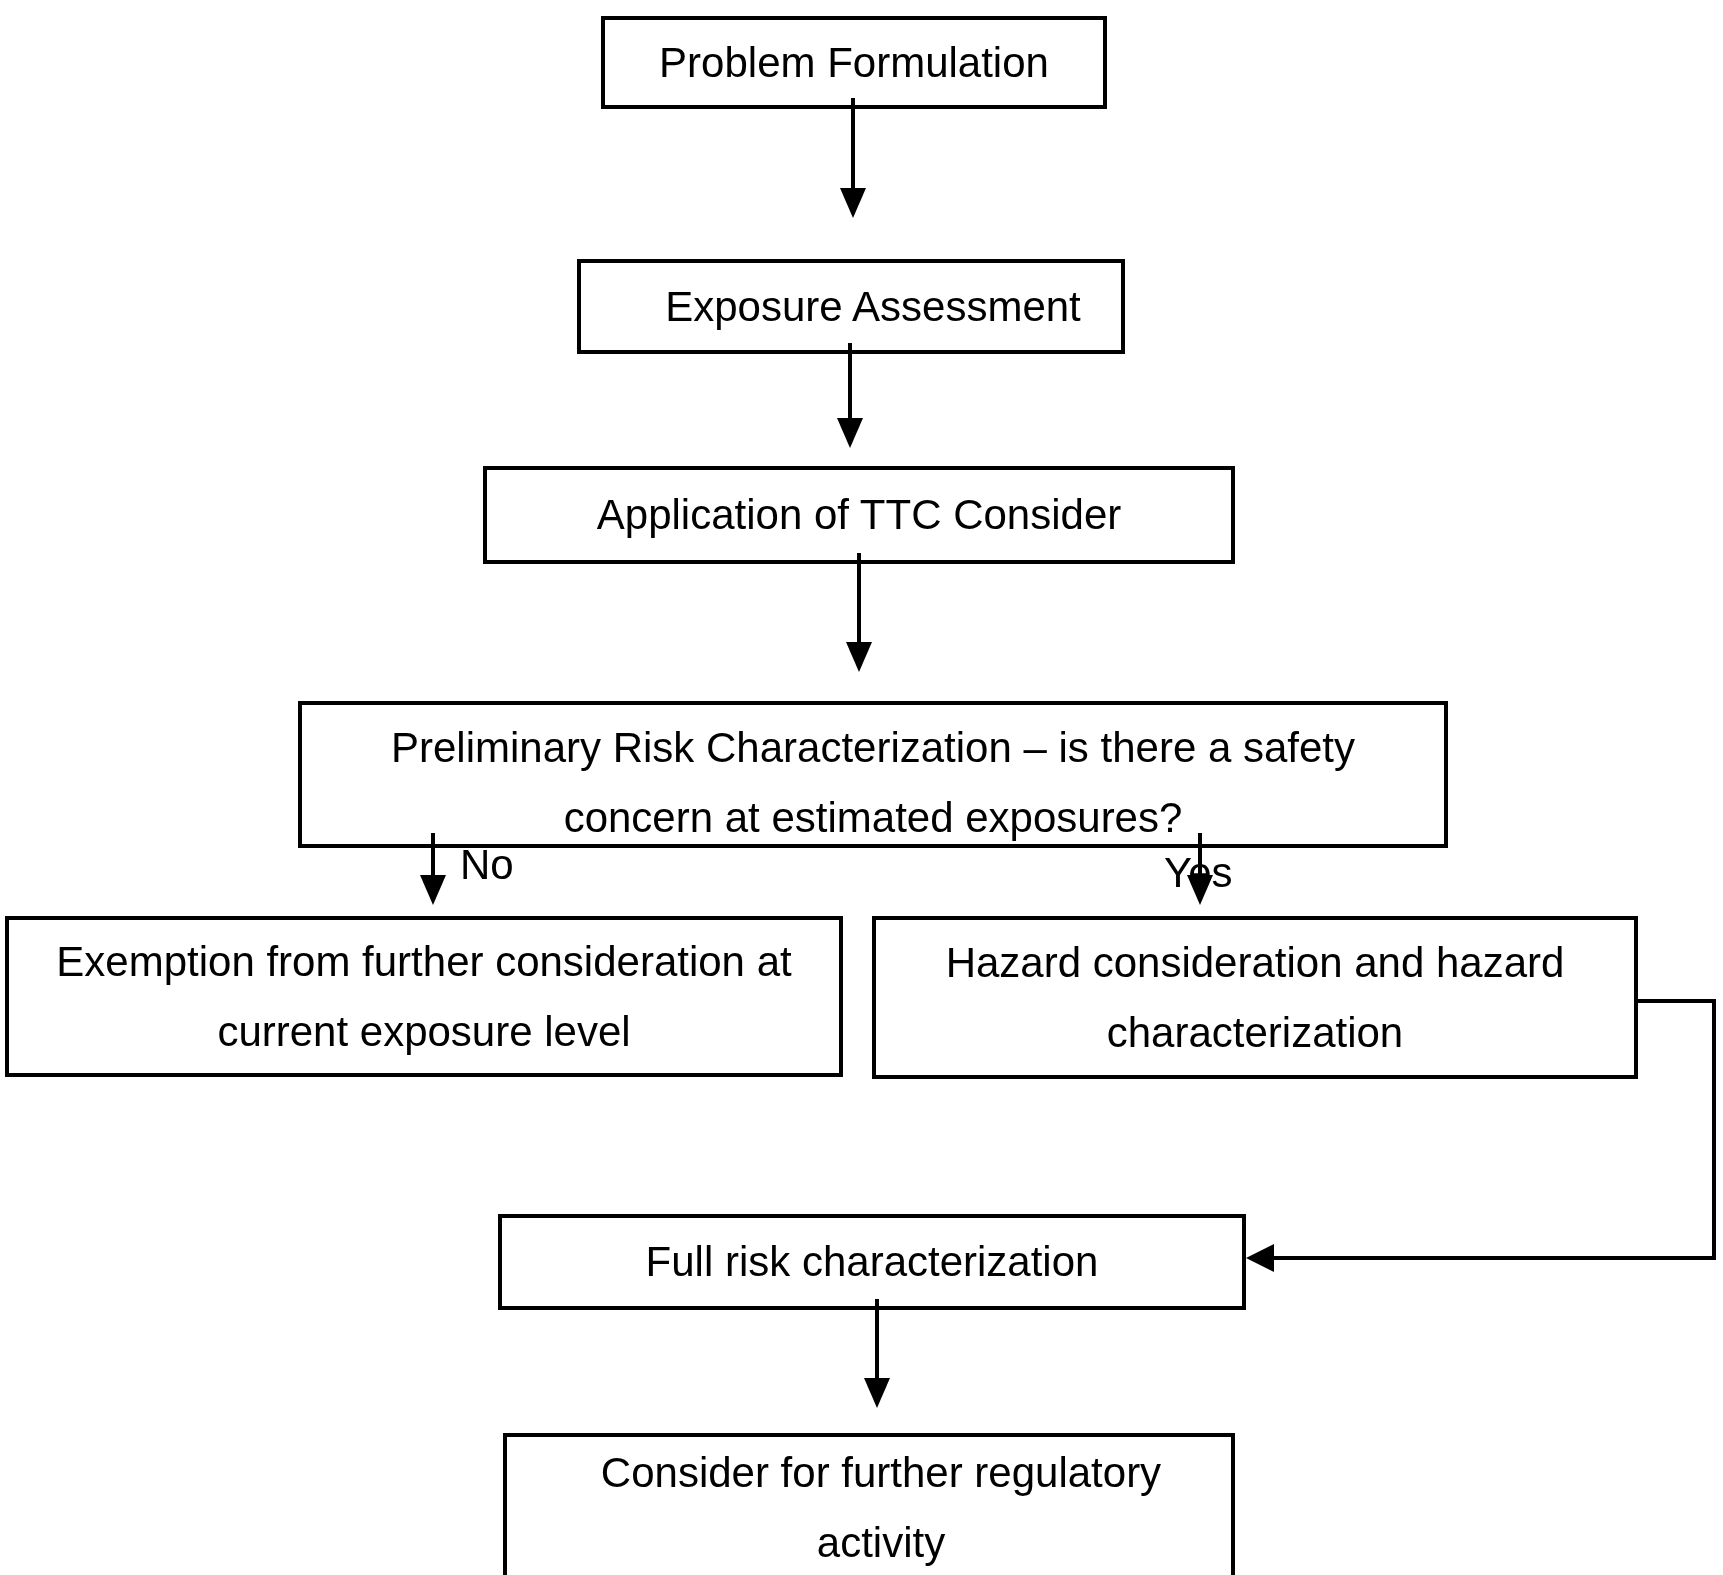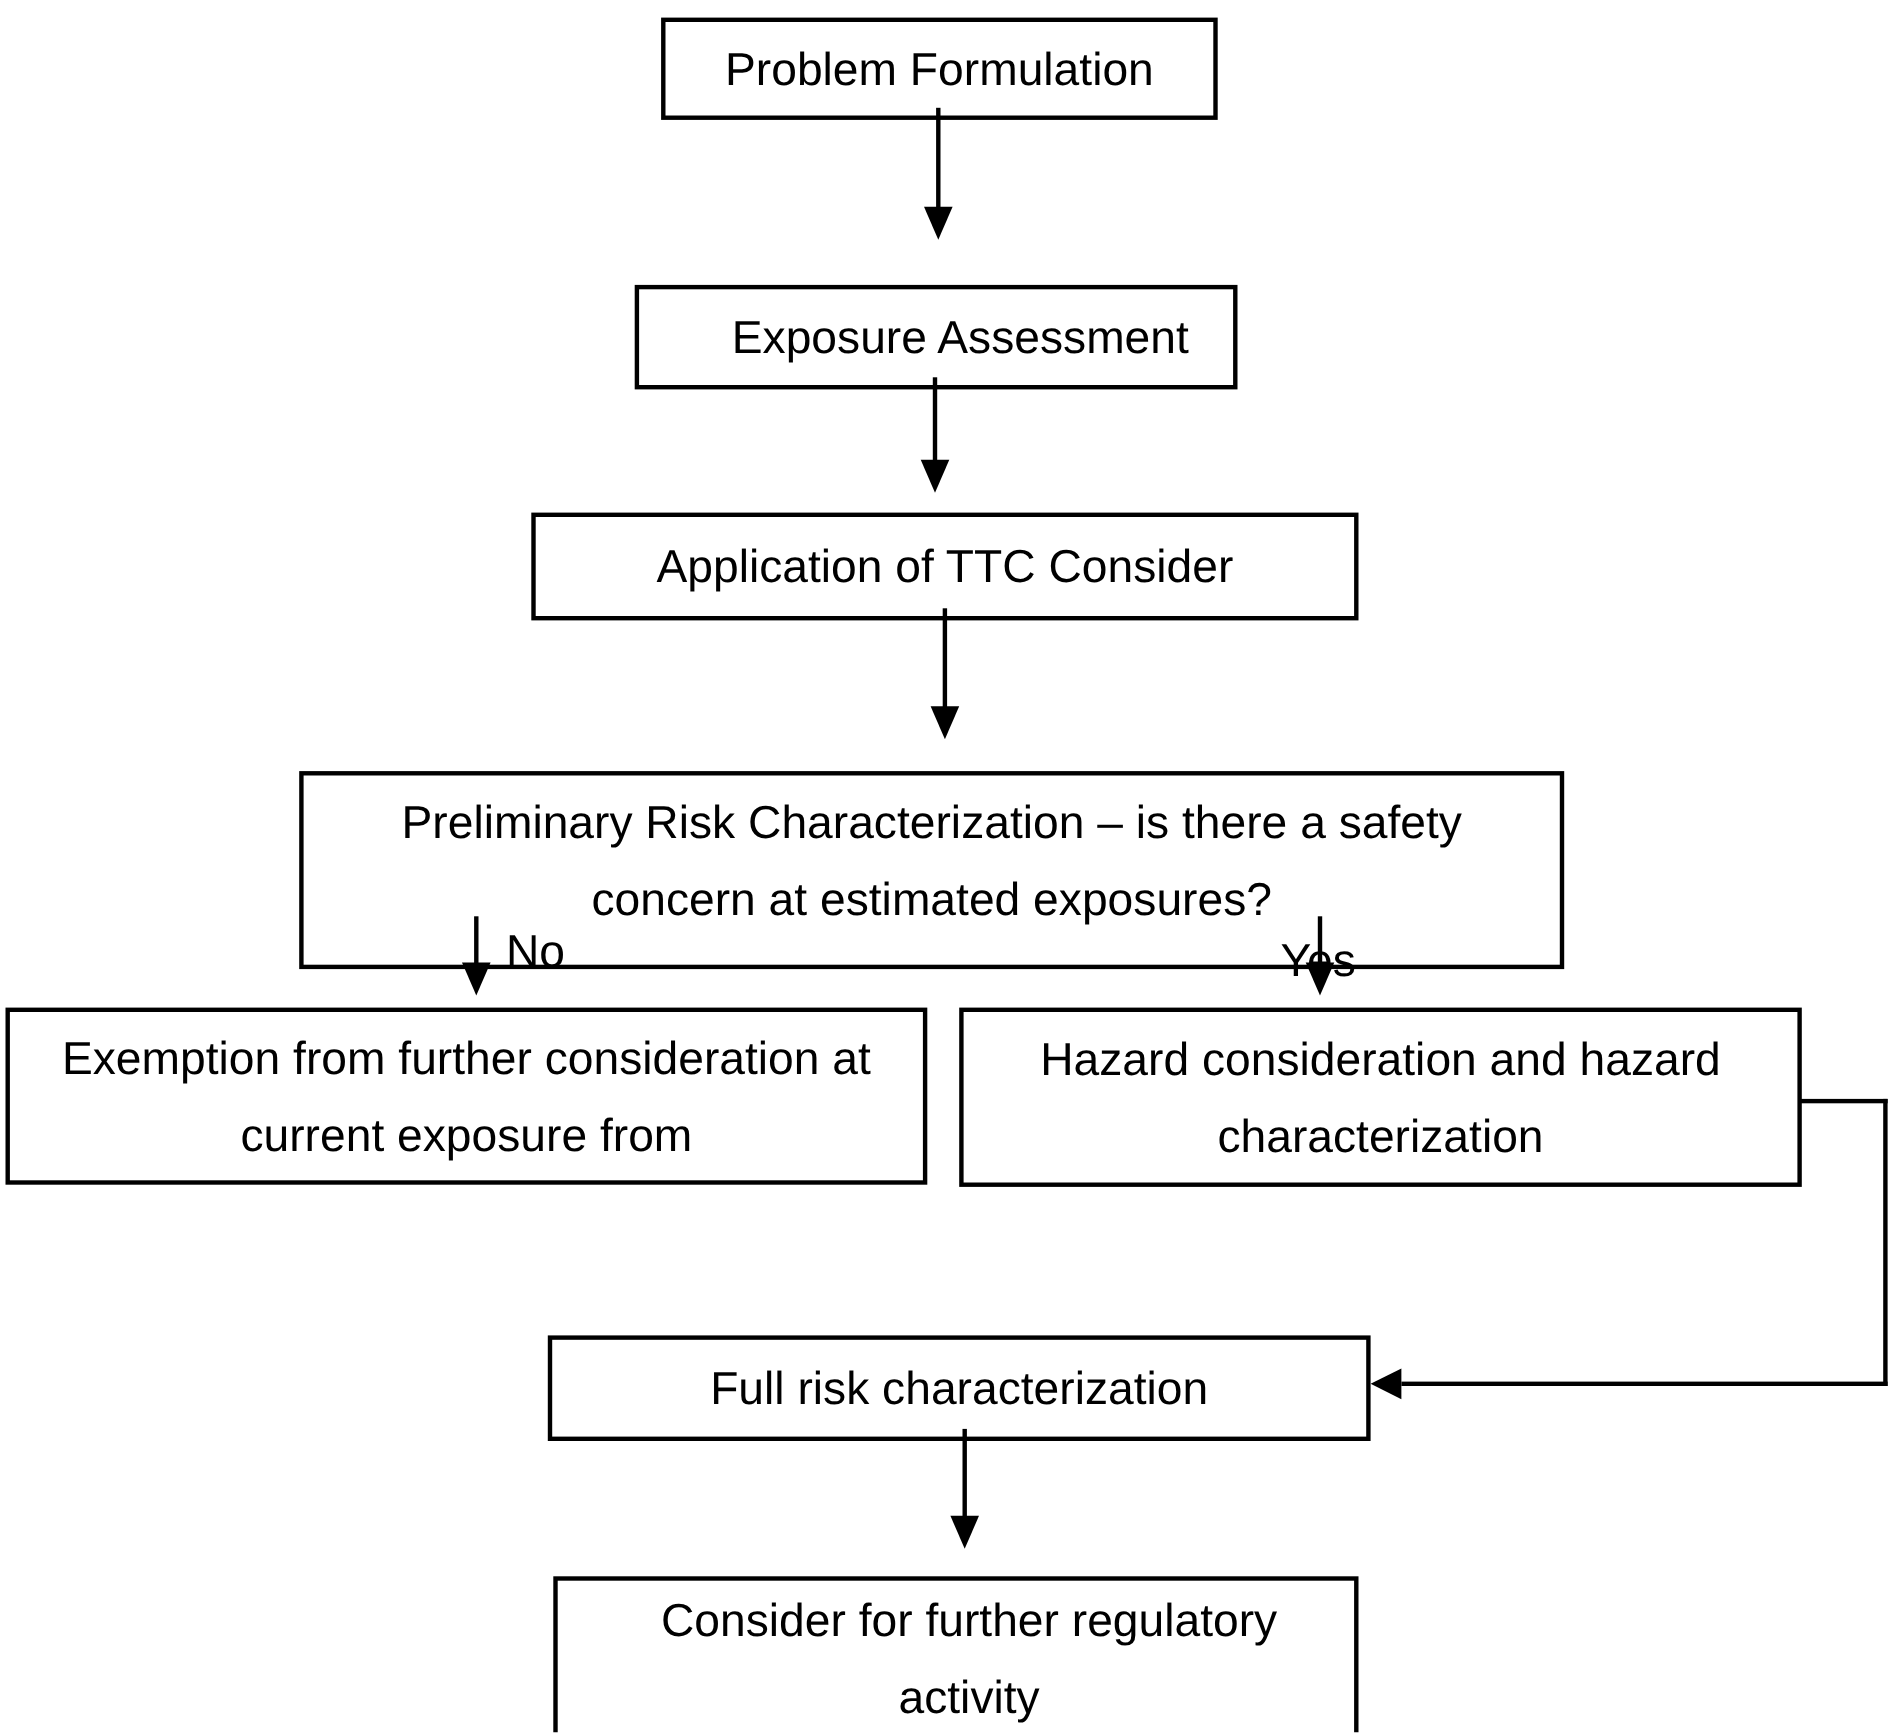--- a/index.html
+++ b/index.html
@@ -29,21 +29,21 @@
     justify-content:center;
     text-align:center;
     font-size:42px;
     line-height:70px;
     margin-top:11px;
   }
   .node .line{display:block;white-space:nowrap;}
   #node-problem    {left:601px; top:5px;    width:506px;  height:93px;}
   #node-exposure   {left:577px; top:248px;  width:548px;  height:95px;padding-left:44px;}
   #node-ttc        {left:483px; top:455px;  width:752px;  height:98px;}
-  #node-preliminary{left:272px; top:690px;  width:1150px; height:180px;
+  #node-preliminary{left:298px; top:690px;  width:1150px; height:147px;
                     display:block; padding-top:8px; overflow:hidden;}
   #node-exemption  {left:5px;   top:905px;  width:838px;  height:161px;}
   #node-hazard     {left:872px; top:905px;  width:766px;  height:163px;}
   #node-fullrisk   {left:498px; top:1203px; width:748px;  height:96px;}
   #node-regulatory {left:503px; top:1422px; width:732px;  height:150px;padding-left:24px;}
 
   
   .stem-v{position:absolute;width:4px;background:var(--line);}
   .seg-h {position:absolute;height:4px;background:var(--line);}
   .head-down{
@@ -120,21 +120,21 @@
   <div class="stem-v" id="no-stem"></div>
   <div class="head-down" id="no-head"></div>
   <span class="branch-label" id="label-no">No</span>
 
   <div class="stem-v" id="yes-stem"></div>
   <div class="head-down" id="yes-head"></div>
   <span class="branch-label" id="label-yes">Yes</span>
 
   <div class="node" id="node-exemption">
     <span class="line">Exemption from further consideration at</span>
-    <span class="line">current exposure from</span>
+    <span class="line">current exposure level</span>
   </div>
 
   <div class="node" id="node-hazard">
     <span class="line">Hazard consideration and hazard</span>
     <span class="line">characterization</span>
   </div>
 
   <div class="seg-h" id="conn-h1"></div>
   <div class="stem-v" id="conn-v"></div>
   <div class="seg-h" id="conn-h2"></div>

